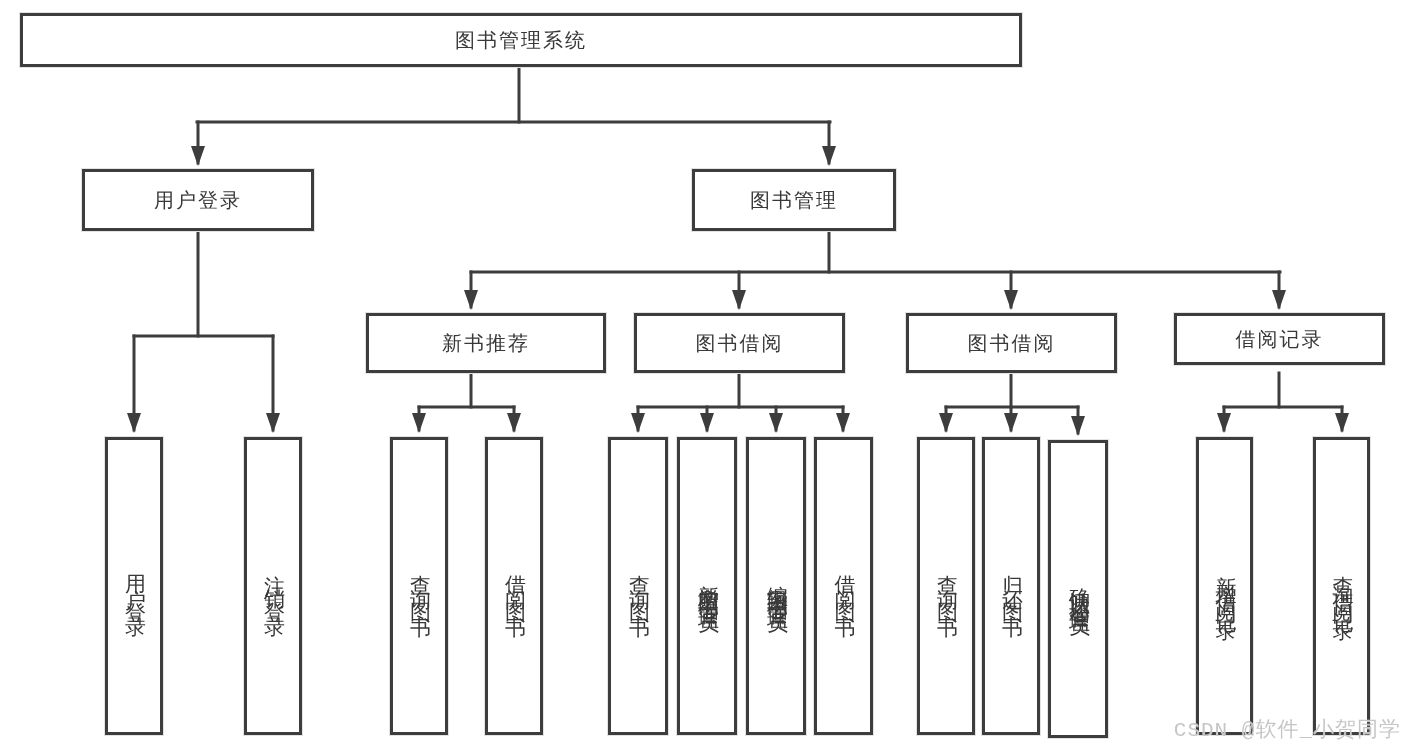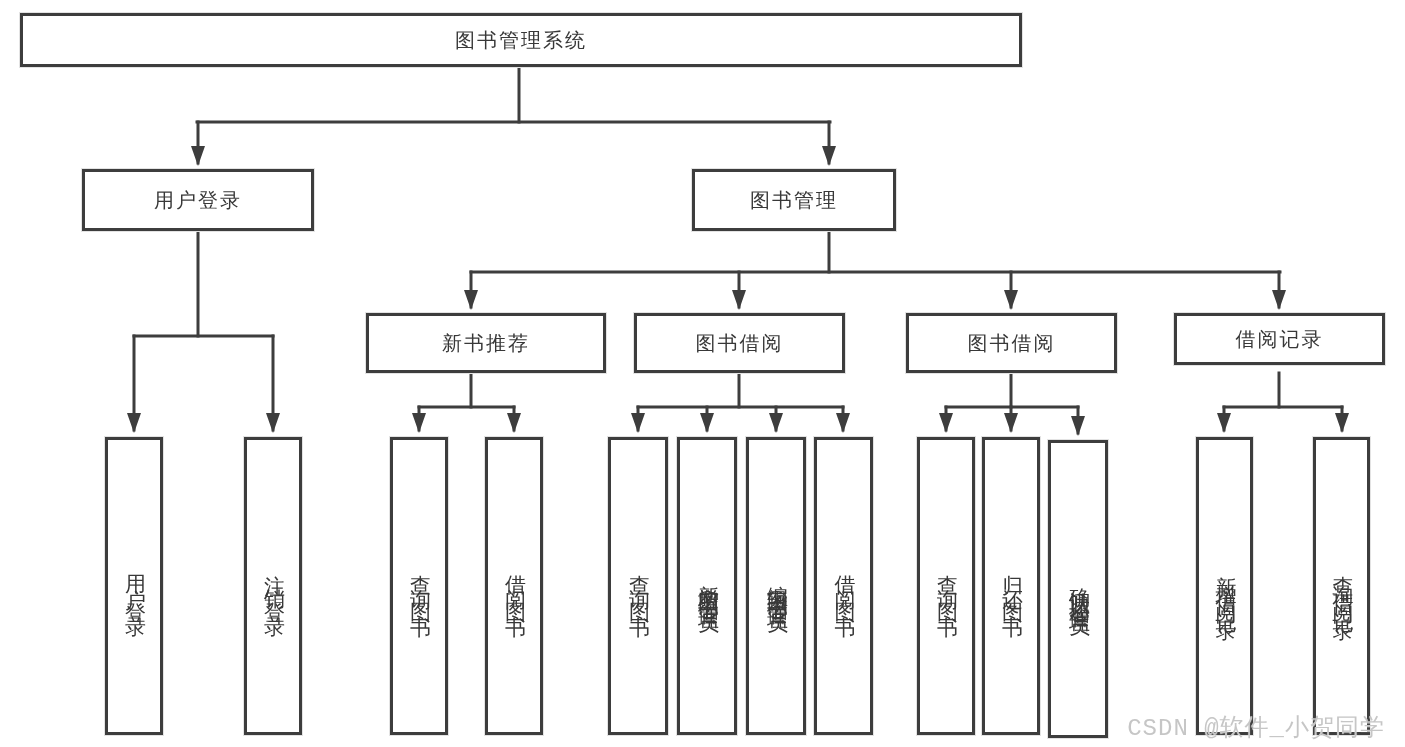--- a/index.html
+++ b/index.html
@@ -37,22 +37,22 @@
   .leaf span{
     writing-mode:vertical-rl;
     line-height:1;
     font-size:21px;
   }
   .leaf--s span{letter-spacing:14px;}
   .leaf--m span{letter-spacing:9px;}
   .leaf--l span{letter-spacing:4px;}
   .watermark{
     position:absolute;
-    right:20px;bottom:4px;
-    font-size:24px;
+    right:4px;bottom:4px;
+    font-size:21px;
     color:var(--watermark);
     letter-spacing:1px;
     z-index:5;
     text-shadow:0 1px 1px rgba(255,255,255,.8);
   }
 </style>
 </head>
 <body>
 
 <div class="canvas">

